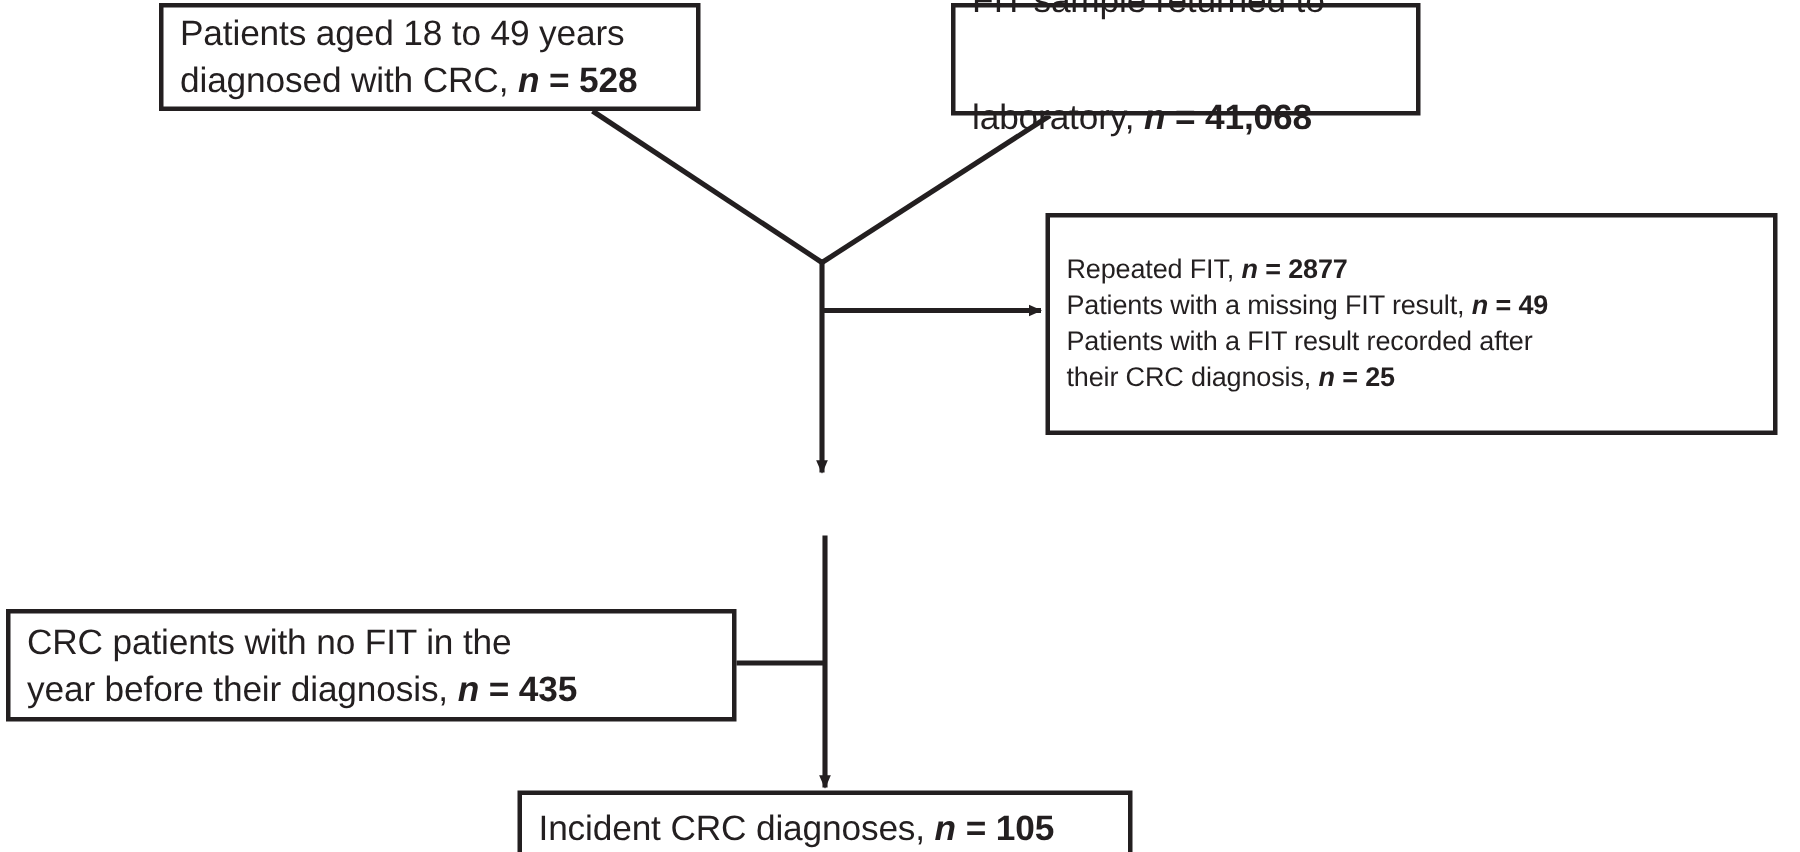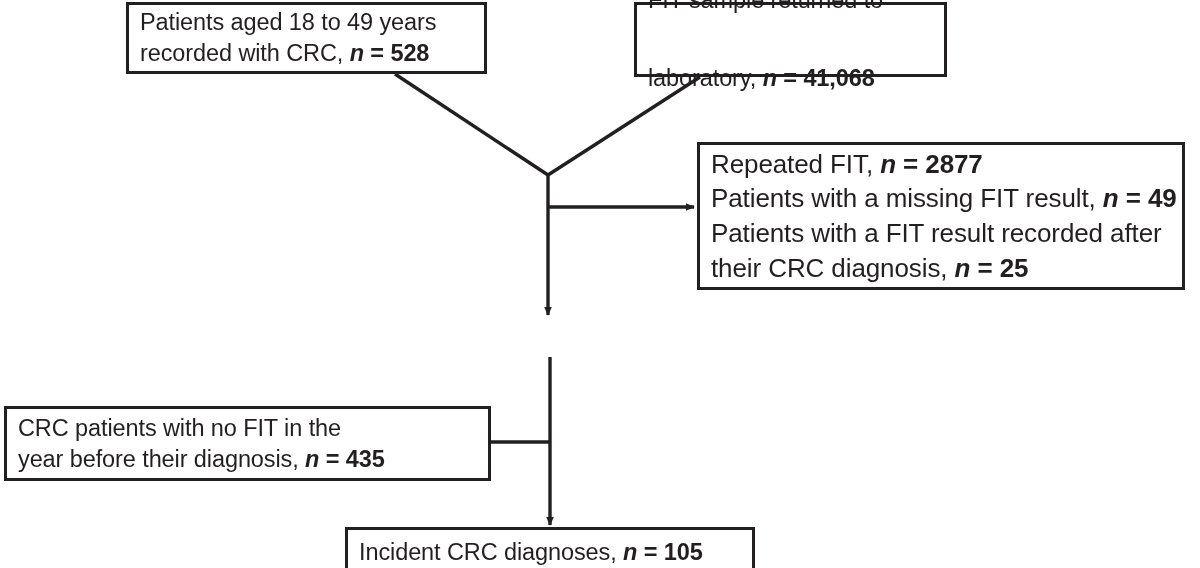--- a/index.html
+++ b/index.html
@@ -47,23 +47,23 @@
   }
   .node b {
     font-weight: bold;
   }
   .node i.nvar {
     font-weight: bold;
     font-style: italic;
   }
 
   
-  #node-source-crc      { left: 126px; top: 2px;   width: 361px; height: 72px; }
+  #node-source-crc      { left: 106px; top: 2px;   width: 361px; height: 72px; }
   #node-source-fit      { left: 634px; top: 2px;   width: 313px; height: 75px; gap: 47px; }
-  #node-exclusions      { left: 697px; top: 142px; width: 488px; height: 148px; font-size: 26px; line-height: 1.33; }
+  #node-exclusions      { left: 697px; top: 142px; width: 488px; height: 148px; font-size: 18px; line-height: 1.33; }
   #node-eligible        { left: 273px; top: 317px; width: 555px; height: 40px; }
   #node-no-fit          { left: 4px;   top: 406px; width: 487px; height: 75px; }
   #node-incident        { left: 345px; top: 527px; width: 410px; height: 50px; }
 </style>
 </head>
 <body>
 
 <div id="flowchart">
 
   <svg id="connectors" viewBox="0 0 1200 568" width="1200" height="568" aria-hidden="true">
@@ -81,21 +81,21 @@
 
     <path d="M 548 207 L 694 207" fill="none" stroke="#231f20" stroke-width="3.4" marker-end="url(#arrowhead)"></path>
 
     <path d="M 550 357 L 550 525" fill="none" stroke="#231f20" stroke-width="3.4" marker-end="url(#arrowhead)"></path>
 
     <path d="M 550 442 L 440 442" fill="none" stroke="#231f20" stroke-width="3.4" marker-end="url(#arrowhead)"></path>
   </svg>
 
   <div class="node" id="node-source-crc">
     <span class="line">Patients aged 18 to 49 years</span>
-    <span class="line"><span>recorded with CRC, </span><i class="nvar">n</i><b> = </b><b>528</b></span>
+    <span class="line"><span>diagnosed with CRC, </span><i class="nvar">n</i><b> = </b><b>528</b></span>
   </div>
 
   <div class="node" id="node-source-fit">
     <span class="line">FIT sample returned to</span>
     <span class="line"><span>laboratory, </span><i class="nvar">n</i><b> = </b><b>41,068</b></span>
   </div>
 
   <div class="node" id="node-exclusions">
     <span class="line"><span>Repeated FIT, </span><i class="nvar">n</i><b> = </b><b>2877</b></span>
 

